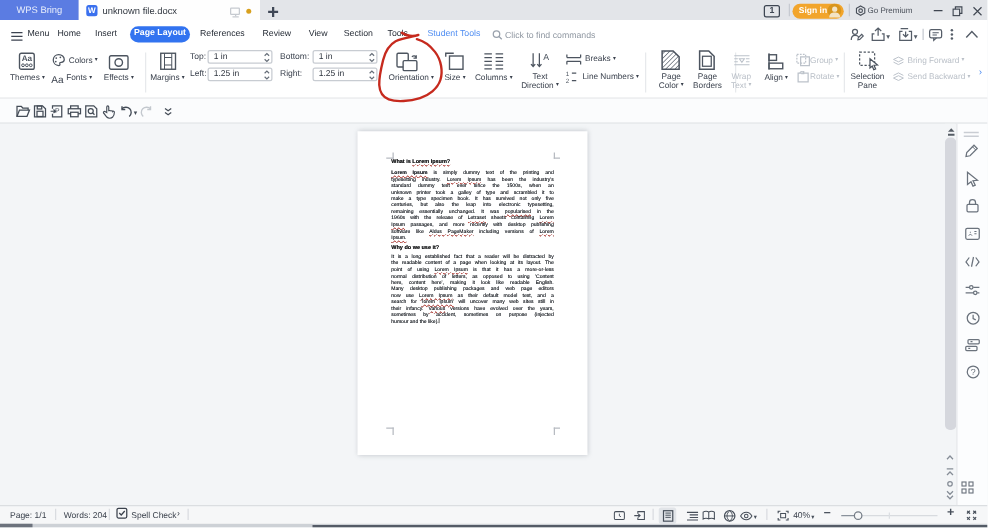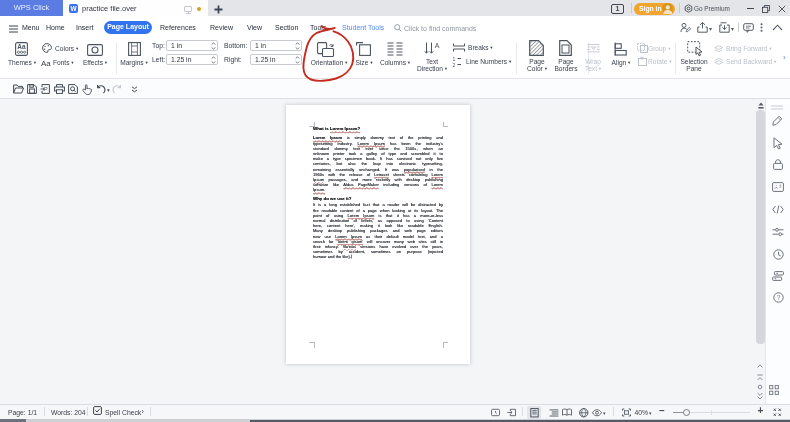--- a/index.html
+++ b/index.html
@@ -72,24 +72,24 @@
   #bottomstrip { left:0; top:419px; width:790px; height:3px; background:#cdd1d6; }
   #bs1 { left:0; top:419px; width:26px; height:3px; background:#6d737d; }
   #bs2 { left:250px; top:420px; width:540px; height:2px; background:#545b66; }
 
   svg { position:absolute; overflow:visible; }
 </style>
 </head>
 <body>
 
 <div id="titlebar" class="abs"></div>
-<div id="wpsblock" class="abs">WPS Click</div>
+<div id="wpsblock" class="abs">WPS Bring</div>
 <div id="doctab" class="abs"></div>
 <div id="tabicon" class="abs">W</div>
-<div id="tabname" class="abs">practice file.over</div>
+<div id="tabname" class="abs">unknown file.docx</div>
 <div id="monicon" class="abs"></div>
 <div id="monstand" class="abs"></div>
 <div id="monbase" class="abs"></div>
 <div id="orangedot" class="abs"></div>
 <svg class="abs" style="left:214px;top:5px;" width="9" height="9" viewBox="0 0 9 9">
     <path d="M4.5,0.5 V8.5 M0.5,4.5 H8.5" stroke="#3f4756" stroke-width="1.8"></path>
   </svg>
 <div id="onebox" class="abs">1</div>
 <div class="tdiv abs" style="left:631px;"></div>
 <div id="signin" class="abs"></div>

